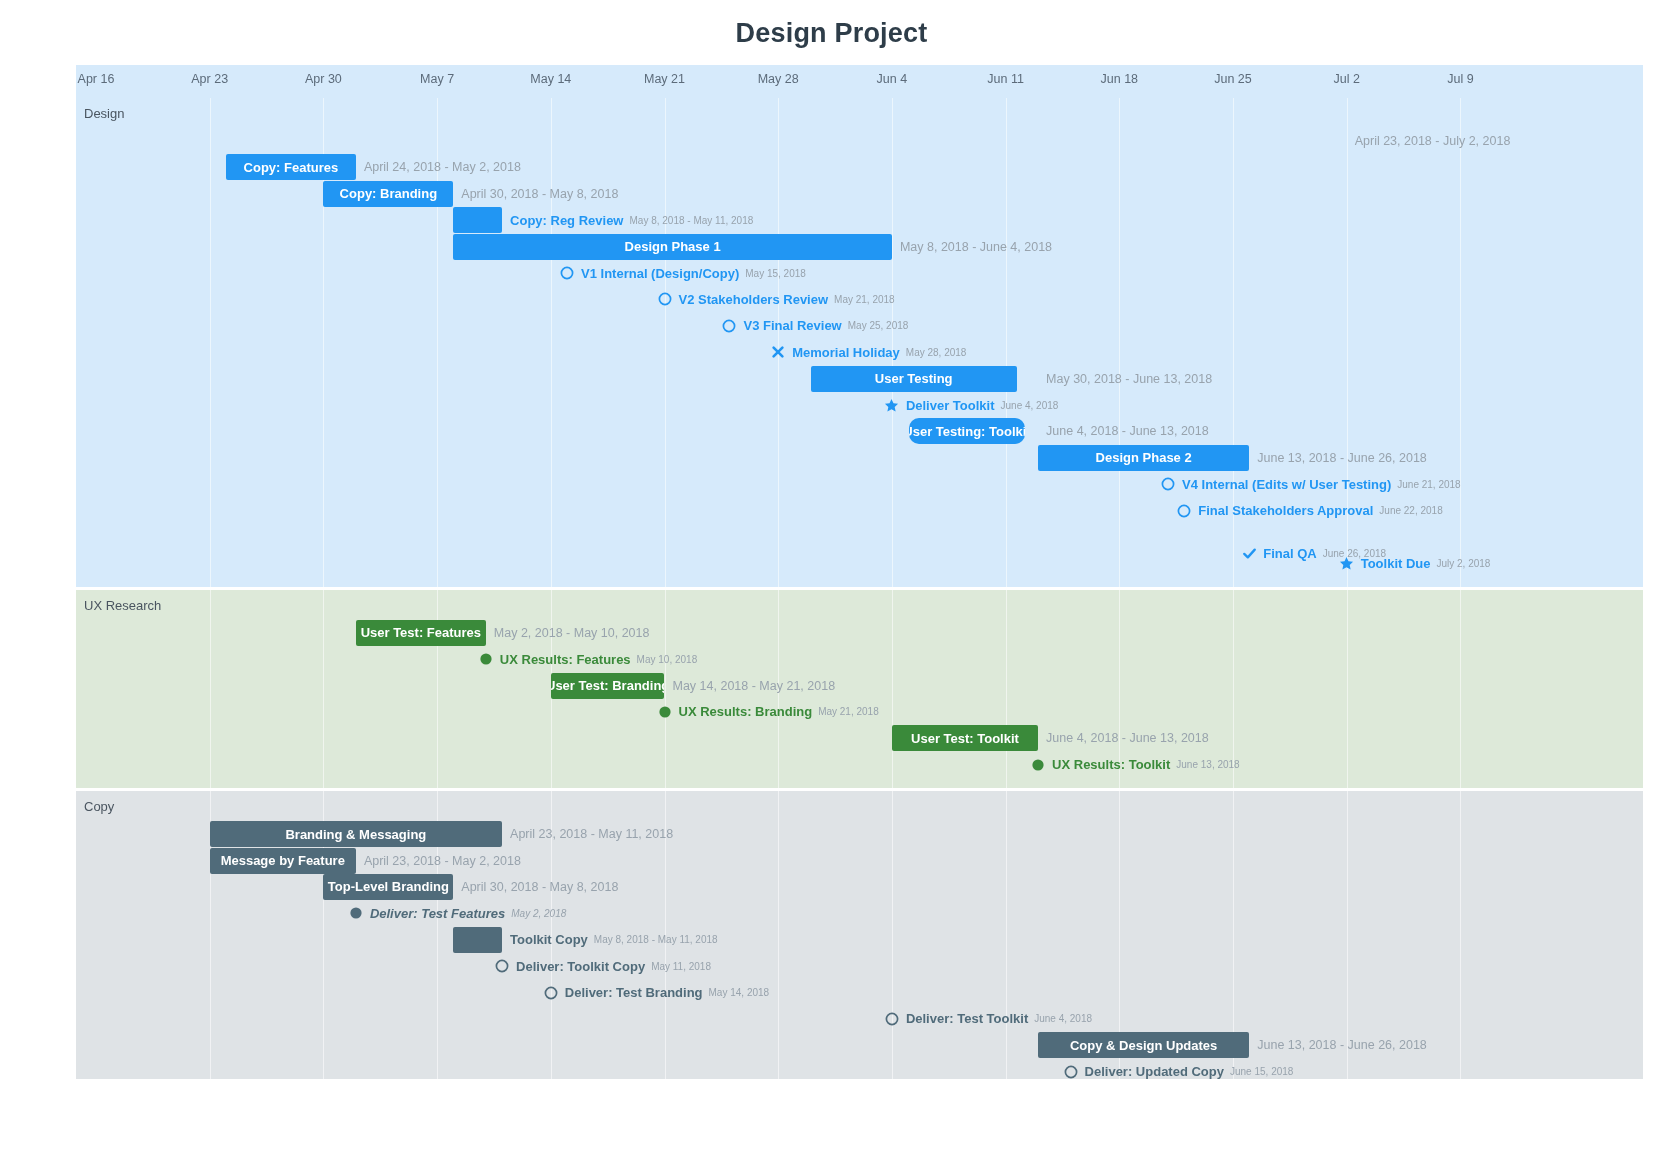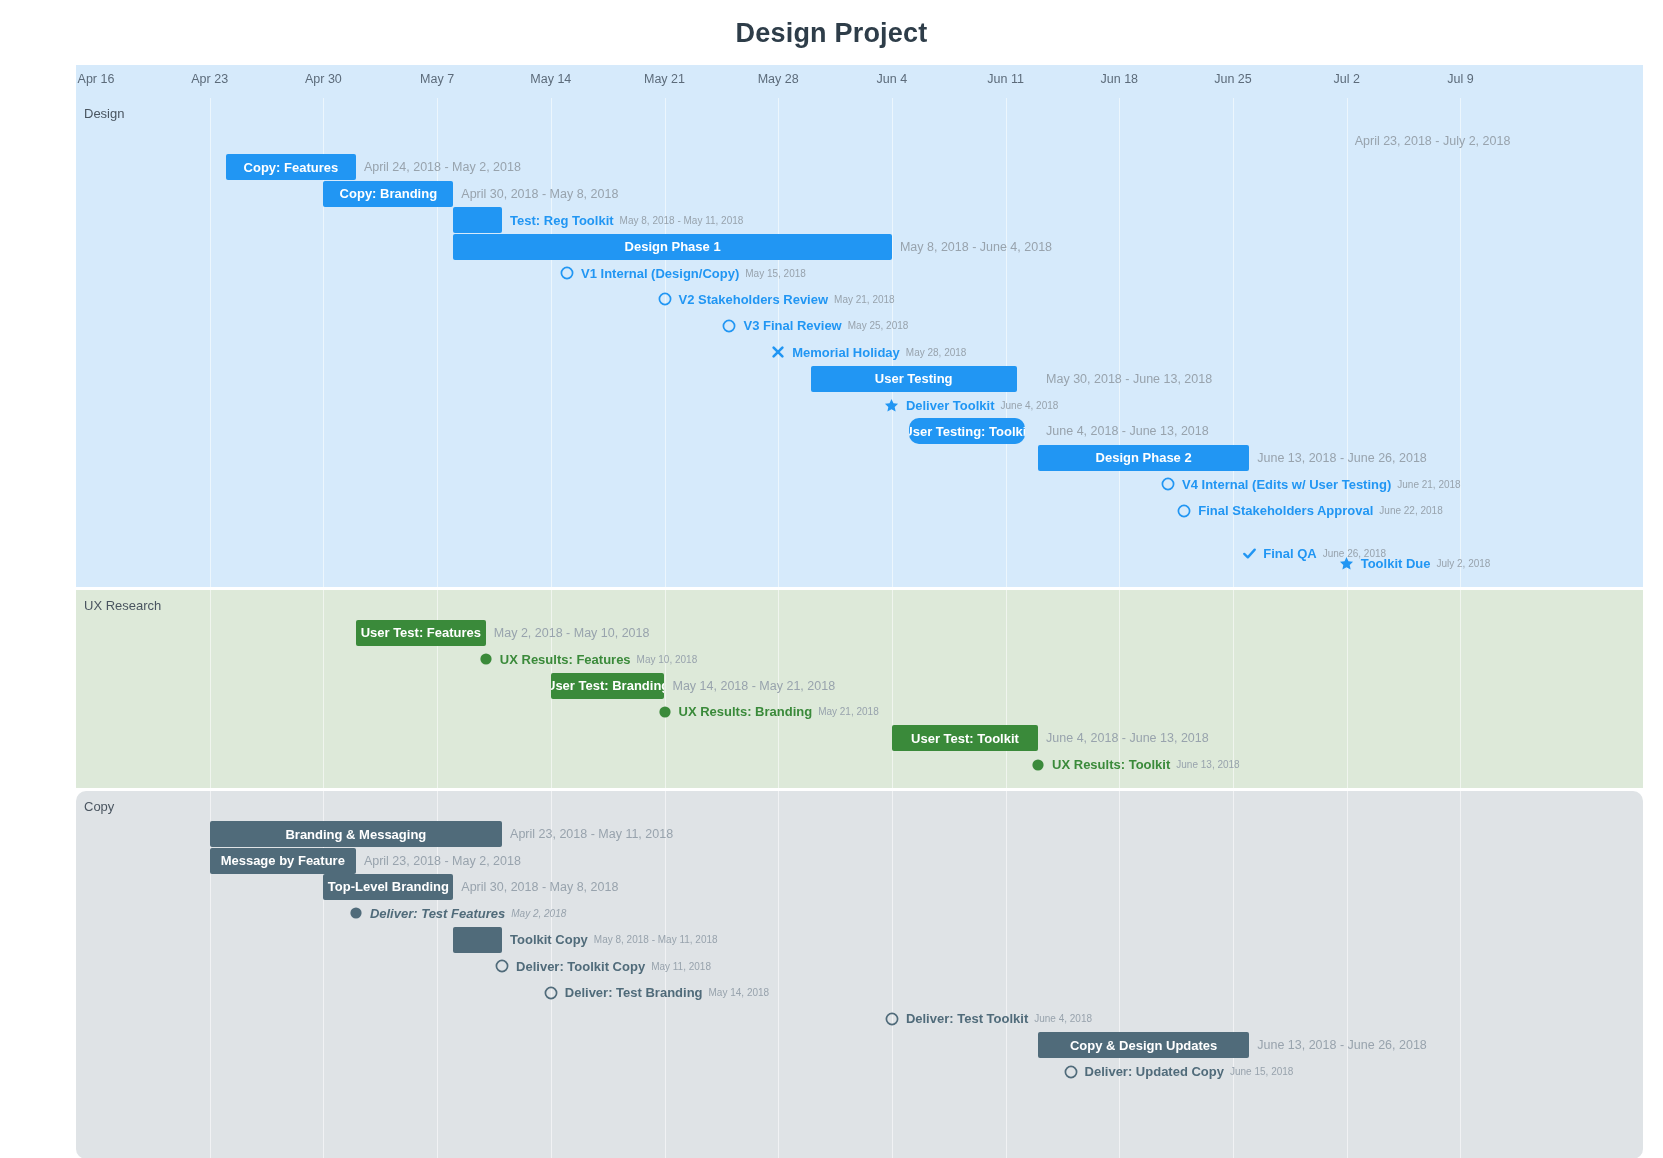--- a/index.html
+++ b/index.html
@@ -147,21 +147,21 @@
           <div class="bar design" style="left: 149.943px; width: 129.943px;">Copy: Features</div>
           <div class="datelabel" style="left: 287.886px;">April 24, 2018 - May 2, 2018</div>
         </div>
         <div class="row" style="top: 82.8px;">
           <div class="bar design" style="left: 247.4px; width: 129.943px;">Copy: Branding</div>
           <div class="datelabel" style="left: 385.343px;">April 30, 2018 - May 8, 2018</div>
         </div>
         <div class="row" style="top: 109.2px;">
           <div class="bar design" style="left: 377.343px; width: 48.7286px;"></div>
           <div class="marker" style="left: 434.071px;">
-            <span class="mk-name design">Test: Reg Toolkit</span>
+            <span class="mk-name design">Copy: Reg Review</span>
             <span class="mk-date">May 8, 2018 - May 11, 2018</span>
           </div>
         </div>
         <div class="row" style="top: 135.6px;">
           <div class="bar design" style="left: 377.343px; width: 438.557px;">Design Phase 1</div>
           <div class="datelabel" style="left: 823.9px;">May 8, 2018 - June 4, 2018</div>
         </div>
         <div class="row" style="top: 162px;">
           <div class="marker" style="left: 483.043px;">
             <span class="mk-icon">
@@ -331,21 +331,21 @@
               <svg width="14" height="14" viewBox="0 0 14 14">
                 <circle cx="7" cy="7" r="5.6" fill="#3a8a3a"></circle>
               </svg>
             </span>
             <span class="mk-name ux">UX Results: Toolkit</span>
             <span class="mk-date">June 13, 2018</span>
           </div>
         </div>
       </div>
       <div class="lane-sep"></div>
-      <div class="lane copy" style="height: 368px; border-radius: 10px;">
+      <div class="lane copy" style="height: 288px;">
         <div class="gridlines">
           <div class="gridline" style="left: 133.7px;"></div>
           <div class="gridline" style="left: 247.4px;"></div>
           <div class="gridline" style="left: 361.1px;"></div>
           <div class="gridline" style="left: 474.8px;"></div>
           <div class="gridline" style="left: 588.5px;"></div>
           <div class="gridline" style="left: 702.2px;"></div>
           <div class="gridline" style="left: 815.9px;"></div>
           <div class="gridline" style="left: 929.6px;"></div>
           <div class="gridline" style="left: 1043.3px;"></div>

